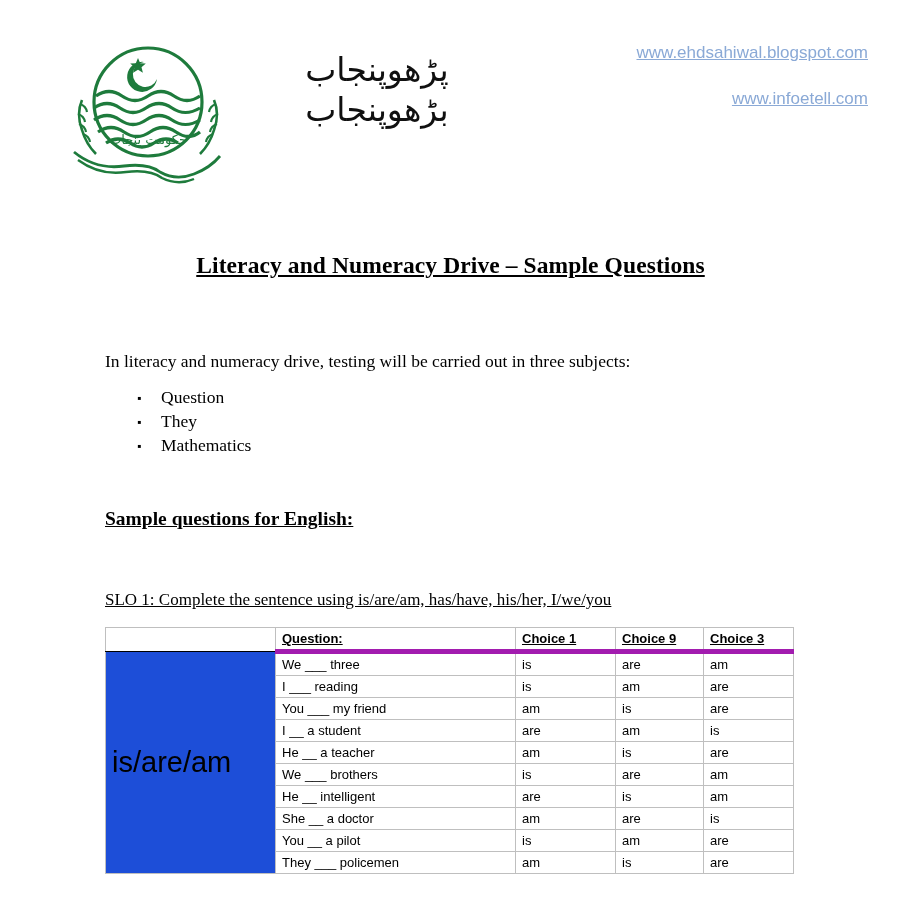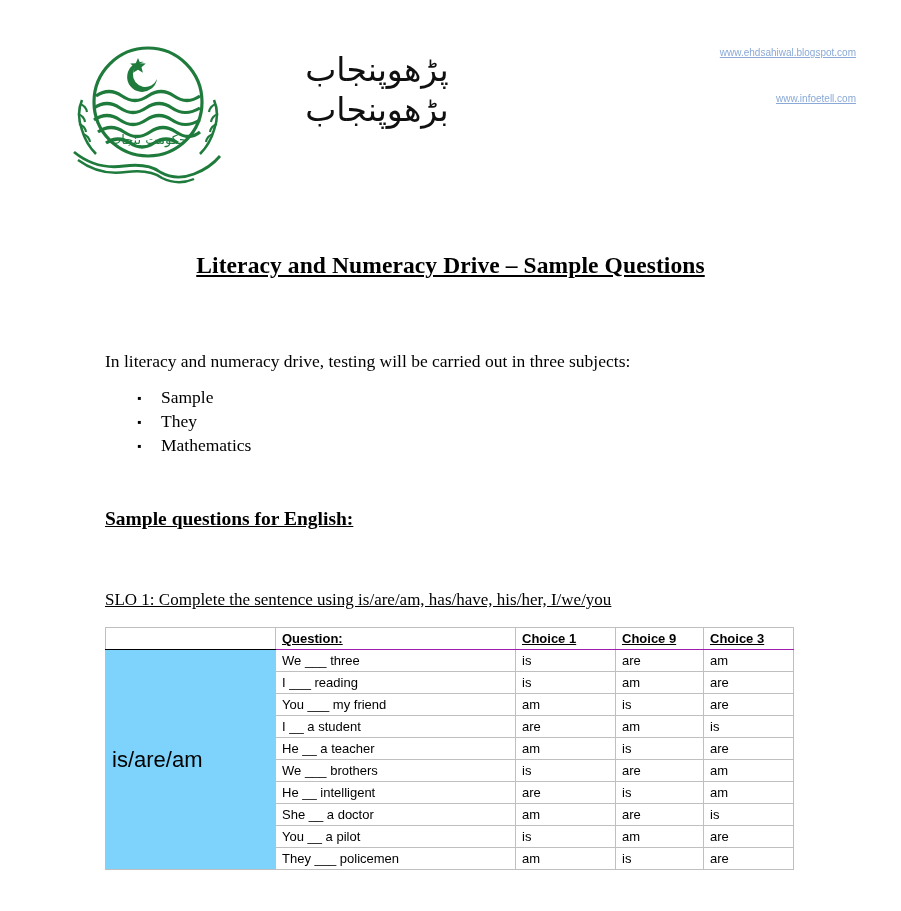--- a/index.html
+++ b/index.html
@@ -57,26 +57,26 @@
     unicode-bidi: bidi-override;
     letter-spacing: -1px;
   }
   .slogan-line {
     display: block;
     white-space: nowrap;
   }
 
   .links {
     position: absolute;
-    left: 556px;
+    left: 568px;
     top: 40px;
     width: 300px;
     text-align: right;
     font-family: "Liberation Sans", sans-serif;
-    font-size: 10px;
+    font-size: 17px;
     line-height: 26px;
   }
   .links a {
     color: #8AA9D6;
     text-decoration: underline;
     display: block;
   }
   .links a.second {
     margin-top: 20px;
   }
@@ -172,32 +172,32 @@
     height: 19px;
     line-height: 17px;
     font-weight: normal;
     box-sizing: border-box;
   }
 
   table.qtable thead th {
     font-weight: bold;
     text-decoration: underline;
     height: 20px;
-    border-bottom: 1px solid #a21caf;
+    border-bottom: 5px solid #a21caf;
   }
   table.qtable thead th.blank-head {
     border-bottom: 1.5px solid #000000;
     text-decoration: none;
   }
 
   td.merged-label {
-    background: #7dd3fc;
+    background: #1d4ed8;
     text-align: center;
     vertical-align: middle;
-    font-size: 22px;
+    font-size: 29px;
     padding: 0;
     border: 1px solid #BFBFBF;
     border-top: none;
     margin-top: 36px;
   }
 </style>
 </head>
 <body>
 
 <div class="page">
@@ -245,21 +245,21 @@
     </div>
   </div>
 
   <div class="doc-title">Literacy and Numeracy Drive – Sample Questions</div>
 
   <div class="intro">In literacy and numeracy drive, testing will be carried out in three subjects:</div>
 
   <ul class="subject-list">
     <li>
       <span class="bullet">▪</span>
-      <span>Sample</span>
+      <span>Question</span>
     </li>
     <li>
       <span class="bullet">▪</span>
       <span>They</span>
     </li>
     <li>
       <span class="bullet">▪</span>
       <span>Mathematics</span>
     </li>
   </ul>

